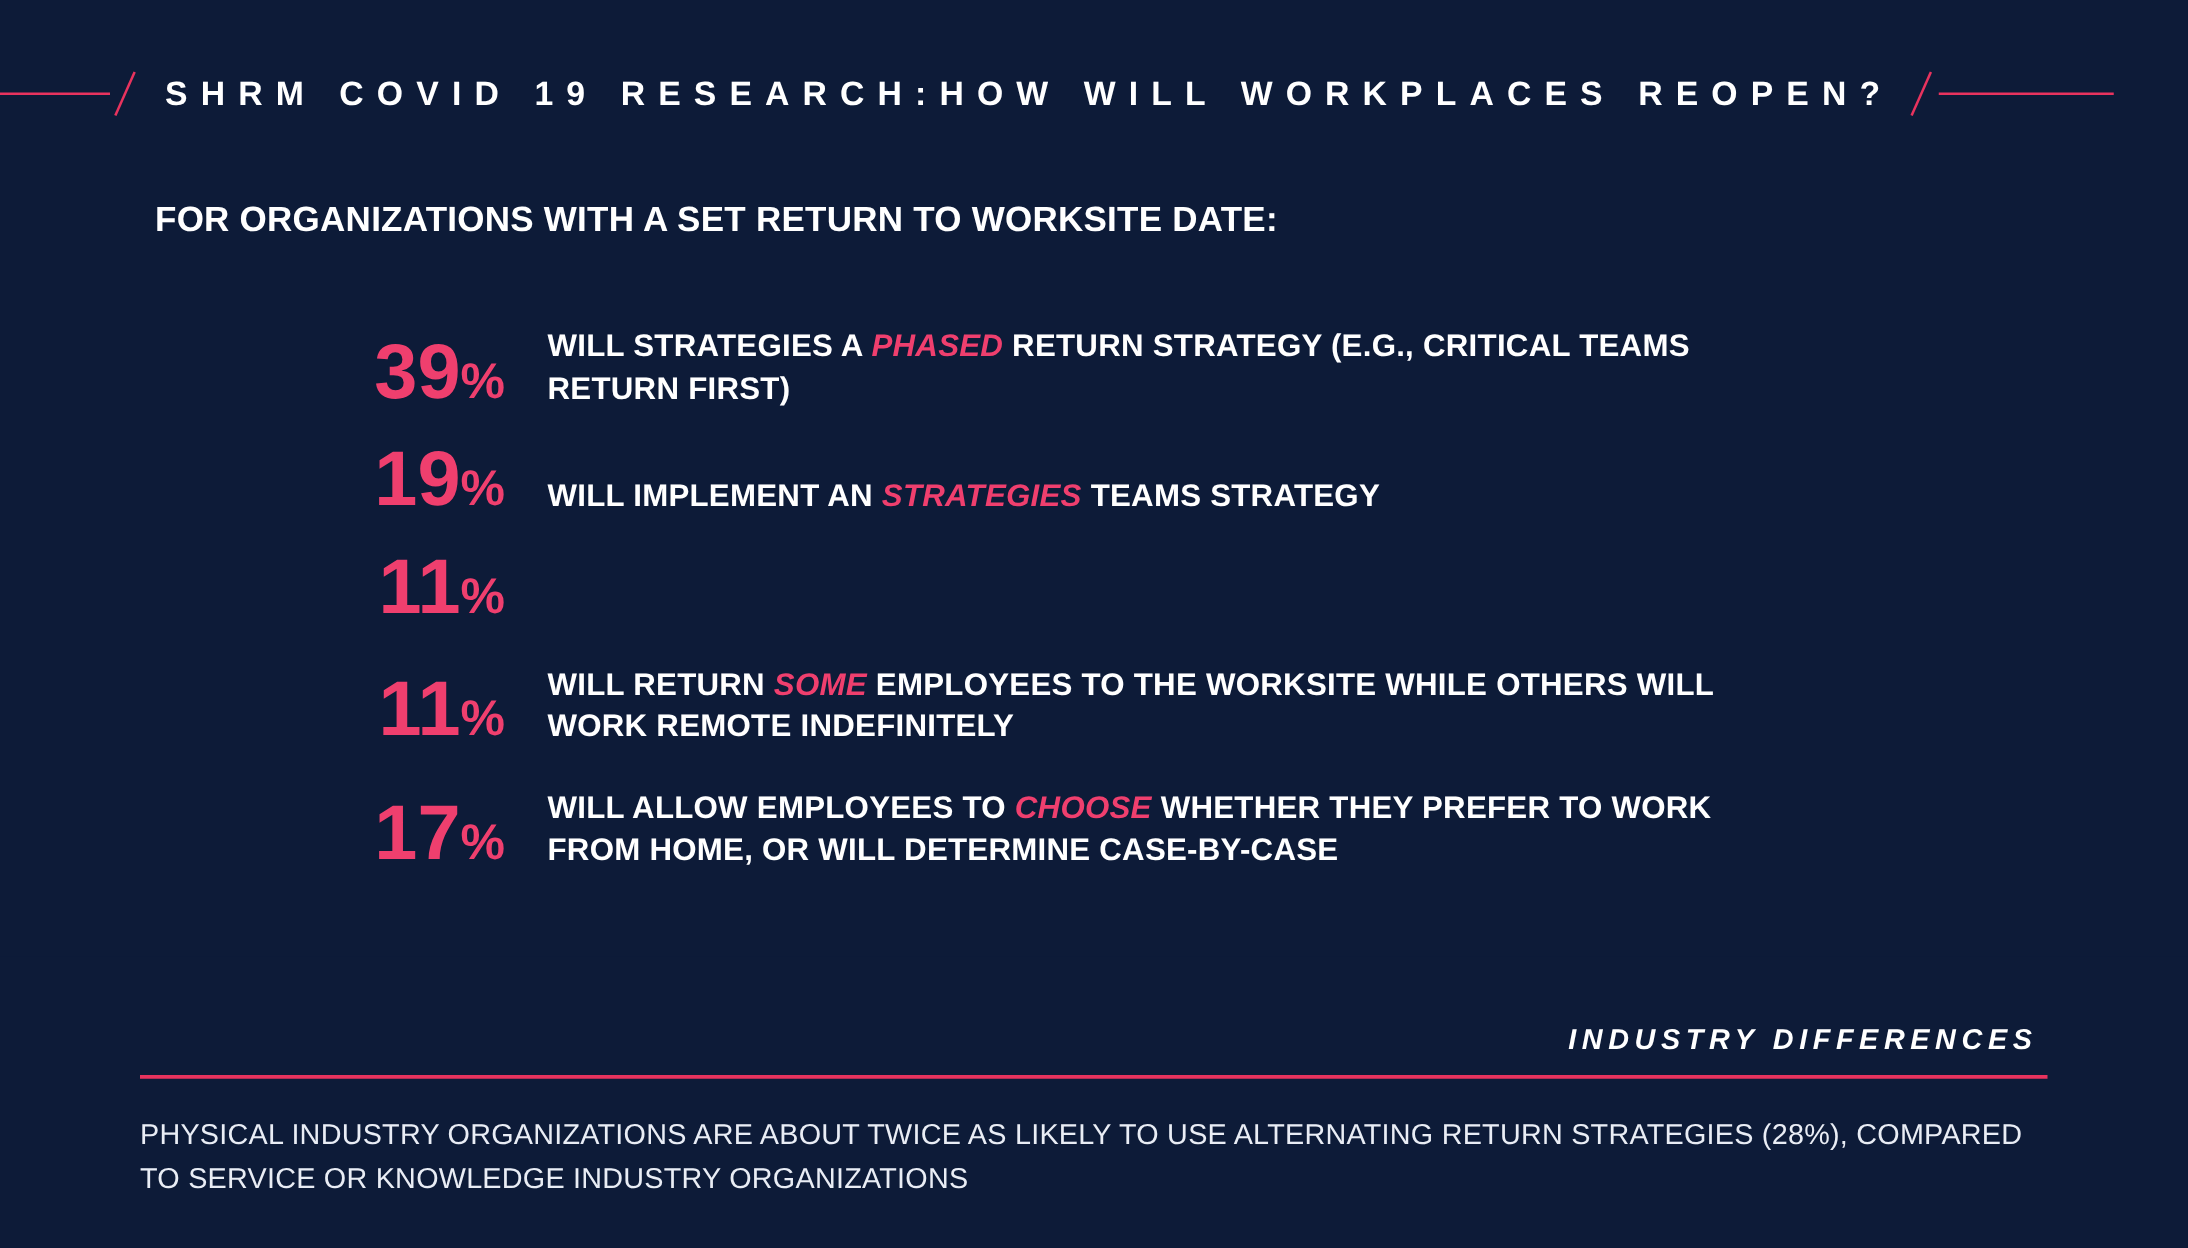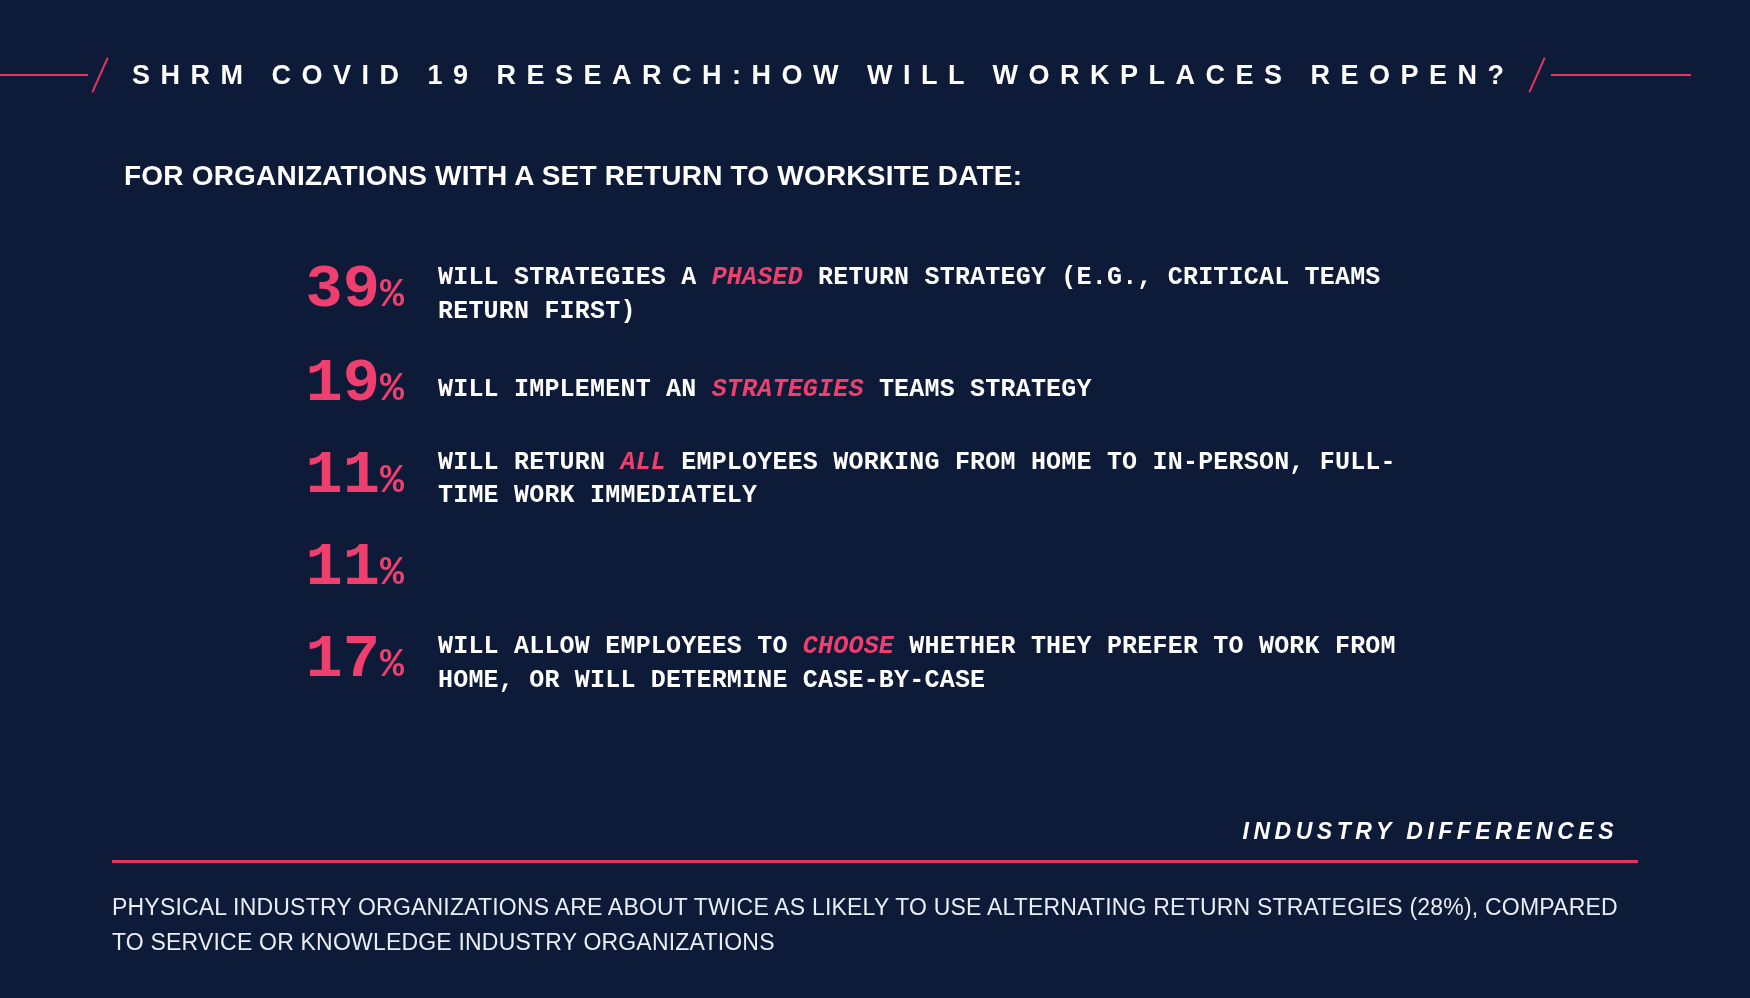--- a/index.html
+++ b/index.html
@@ -81,23 +81,22 @@
 
   
   .stats {
     position: absolute;
     top: 252px;
     left: 128px;
     width: 1500px;
   }
   .stat-row {
     display: flex;
-    align-items: center;
+    align-items: flex-end;
     margin-bottom: 22px;
-    font-family: Liberation Mono, monospace;
   }
   .stat-pct {
     width: 310px;
     flex: 0 0 310px;
     text-align: right;
     padding-right: 34px;
     box-sizing: border-box;
     color: #ef3f6e;
     font-weight: bold;
     line-height: 1;
@@ -123,21 +122,21 @@
   .row-1 .stat-pct { padding-top: 0px; }
   .row-2 .stat-pct { padding-top: 2px; }
   .row-3 .stat-pct { padding-top: 2px; }
   .row-4 .stat-pct { padding-top: 2px; }
   .row-5 .stat-pct { padding-top: 2px; }
   .stat-row.single .stat-text { padding-top: 14px; }
 
   
   .footer-label {
     position: absolute;
-    right: 132px;
+    right: 120px;
     top: 818px;
     font-size: 23px;
     font-style: italic;
     font-weight: bold;
     letter-spacing: 4.5px;
     color: #ffffff;
     white-space: nowrap;
   }
   .footer-rule {
     position: absolute;
@@ -191,28 +190,28 @@
       </div>
       <div class="stat-text">
         <span>WILL IMPLEMENT AN </span><em>STRATEGIES</em><span> TEAMS STRATEGY</span>
       </div>
     </div>
 
     <div class="stat-row row-3">
       <div class="stat-pct">
         <span class="num">11</span><span class="sym">%</span>
       </div>
-      <div class="stat-text">
-        <span>WILL RETURN </span><em>ALL</em><span> EMPLOYEES WORKING FROM HOME TO IN-PERSON, FULL-TIME WORK IMMEDIATELY</span>
-      </div>
     </div>
 
     <div class="stat-row row-4">
       <div class="stat-pct">
         <span class="num">11</span><span class="sym">%</span>
+      </div>
+      <div class="stat-text">
+        <span>WILL RETURN </span><em>SOME</em><span> EMPLOYEES TO THE WORKSITE WHILE OTHERS WILL WORK REMOTE INDEFINITELY</span>
       </div>
     </div>
 
     <div class="stat-row row-5">
       <div class="stat-pct">
         <span class="num">17</span><span class="sym">%</span>
       </div>
       <div class="stat-text">
         <span>WILL ALLOW EMPLOYEES TO </span><em>CHOOSE</em><span> WHETHER THEY PREFER TO WORK FROM HOME, OR WILL DETERMINE CASE-BY-CASE</span>
       </div>

